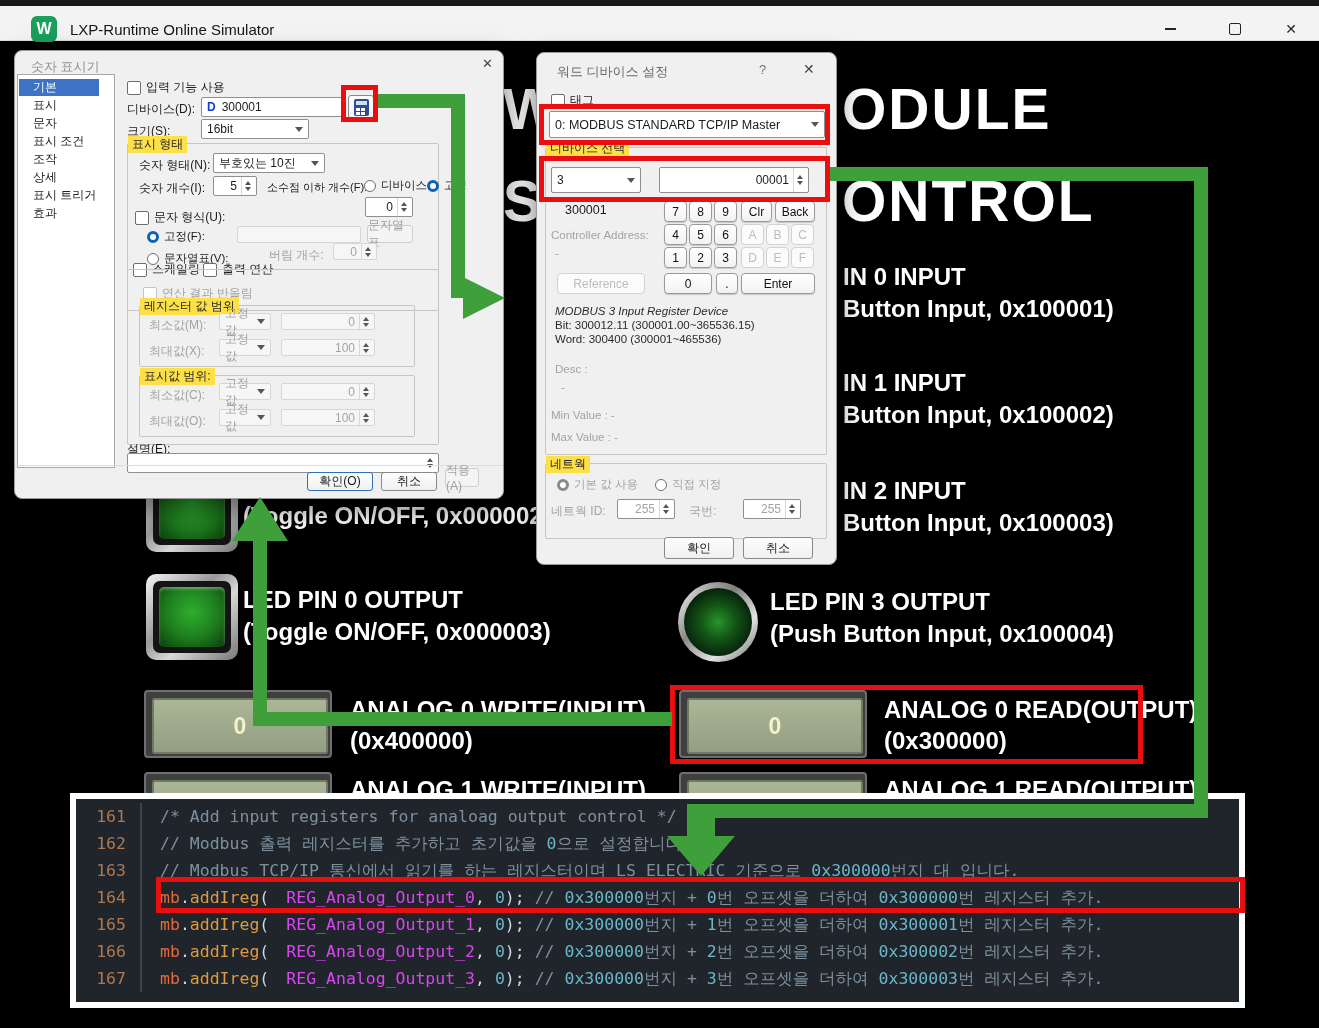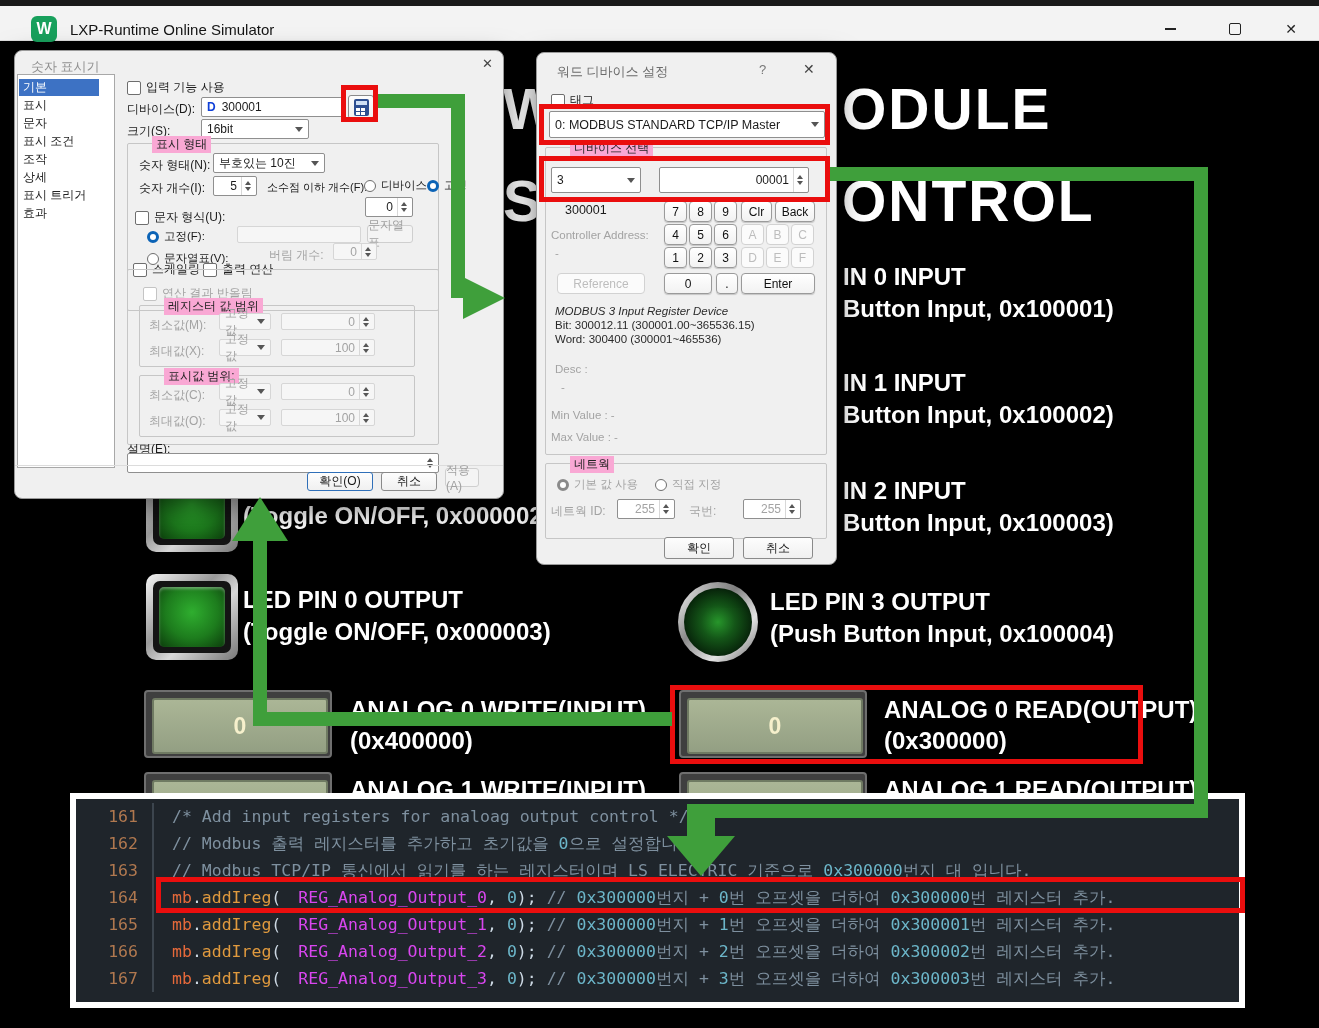--- a/index.html
+++ b/index.html
@@ -50,45 +50,45 @@
          padding-left:3px;height:100%;}
   .sparr .up{width:0;height:0;border-left:3px solid transparent;border-right:3px solid transparent;border-bottom:4px solid #555;}
   .sparr .dn{width:0;height:0;border-left:3px solid transparent;border-right:3px solid transparent;border-top:4px solid #555;}
   .cb{position:absolute;display:flex;align-items:center;gap:5px;font-size:12px;white-space:nowrap;}
   .cbbox{width:12px;height:12px;border:1px solid #6e6e6e;background:#fff;border-radius:2px;flex:none;}
   .rd{position:absolute;display:flex;align-items:center;gap:5px;font-size:11.5px;white-space:nowrap;}
   .rdc{width:12px;height:12px;border:1px solid #6e6e6e;border-radius:50%;background:#fff;box-sizing:border-box;flex:none;}
   .rd.sel .rdc{border:3.5px solid #0b63b6;}
   .rd.seldis .rdc{border:3.5px solid #8a8a8a;}
   .grp{position:absolute;border:1px solid #c6c6c6;border-radius:2px;box-sizing:border-box;}
-  .grp .legend{position:absolute;top:-8px;left:24px;background:#f9a8d4;padding:0 4px;font-size:12px;color:#222;white-space:nowrap;}
+  .grp .legend{position:absolute;top:-8px;left:0;background:#fde047;padding:0 4px;font-size:12px;color:#222;white-space:nowrap;}
   .btn{position:absolute;background:linear-gradient(#fdfdfd,#f0f0f0);border:1px solid #8a8a8a;border-radius:3px;
        font-size:12px;display:flex;align-items:center;justify-content:center;color:#1a1a1a;box-sizing:border-box;}
   .btn.default{border:1.5px solid #2f6fb8;}
   .btn.bdis{color:#a0a0a0;border-color:#cfcfcf;background:#f4f4f4;}
   .sblist{position:absolute;background:#fff;border:1px solid #a8a8a8;}
-  .sbitem{position:absolute;left:1px;right:15px;height:17px;line-height:17px;padding-left:4px;font-size:12px;color:#222;}
+  .sbitem{position:absolute;left:1px;right:15px;height:17px;line-height:17px;padding-left:14px;font-size:12px;color:#222;}
   .sbitem.sel{background:#3d72c4;color:#fff;}
   .calc{width:15px;height:17px;background:#2d4f91;border-radius:2px;position:relative;}
   .calc::before{content:"";position:absolute;left:2px;top:2px;right:2px;height:4px;background:#cfe0f5;}
   .calc::after{content:"";position:absolute;left:2px;top:9px;width:4px;height:3px;background:#fff;
        box-shadow:5px 0 #fff,0 4px #fff,5px 4px #fff;}
   .kbtn{position:absolute;background:linear-gradient(#fff,#f2f2f2);border:1px solid #9a9a9a;border-radius:4px;
         font-size:12px;color:#111;display:flex;align-items:center;justify-content:center;
         box-shadow:0 1px 1px rgba(0,0,0,.18);box-sizing:border-box;height:21px;}
   .kbtn.kdis{color:#bdbdbd;border-color:#d2d2d2;box-shadow:none;background:#fbfbfb;}
   .itxt{position:absolute;font-size:11.5px;color:#2a2a2a;white-space:nowrap;}
   .gtxt{position:absolute;font-size:11.5px;color:#a3a3a3;white-space:nowrap;}
   
   .codepanel{position:absolute;left:70px;top:793px;width:1175px;height:215px;background:#1f252b;
              border:6px solid #fff;box-sizing:border-box;z-index:6;}
   .codelines{position:absolute;left:0;top:4px;right:0;}
   .code-line{height:27px;line-height:27px;white-space:pre;font-family:"DejaVu Sans Mono","Liberation Mono",monospace;
              font-size:16.5px;}
-  .ln{display:inline-block;width:44px;padding-left:18px;text-align:right;color:#b0784f;vertical-align:top;}
+  .ln{display:inline-block;width:44px;padding-left:6px;text-align:right;color:#b0784f;vertical-align:top;}
   .code-body{display:inline-block;border-left:2px solid #3c454e;padding-left:18px;margin-left:14px;}
   .tk-cmt{color:#7e909f;} .tk-num{color:#6cb6c9;} .tk-obj{color:#e5693a;}
   .tk-fn{color:#e09a3e;} .tk-pun{color:#cdd9e4;} .tk-idf{color:#d946ef;margin-left:17px;}
   
   .redbox{position:absolute;border:5px solid #ea0e0e;box-sizing:border-box;z-index:30;}
   .garr{position:absolute;background:#3f9f3b;z-index:31;}
   .tri{position:absolute;width:0;height:0;z-index:31;}
   .tri-right{border-top:21px solid transparent;border-bottom:21px solid transparent;border-left:42px solid #3f9f3b;}
   .tri-down{border-left:34px solid transparent;border-right:34px solid transparent;border-top:40px solid #3f9f3b;}
   .tri-up{border-left:28px solid transparent;border-right:28px solid transparent;border-bottom:44px solid #3f9f3b;}

